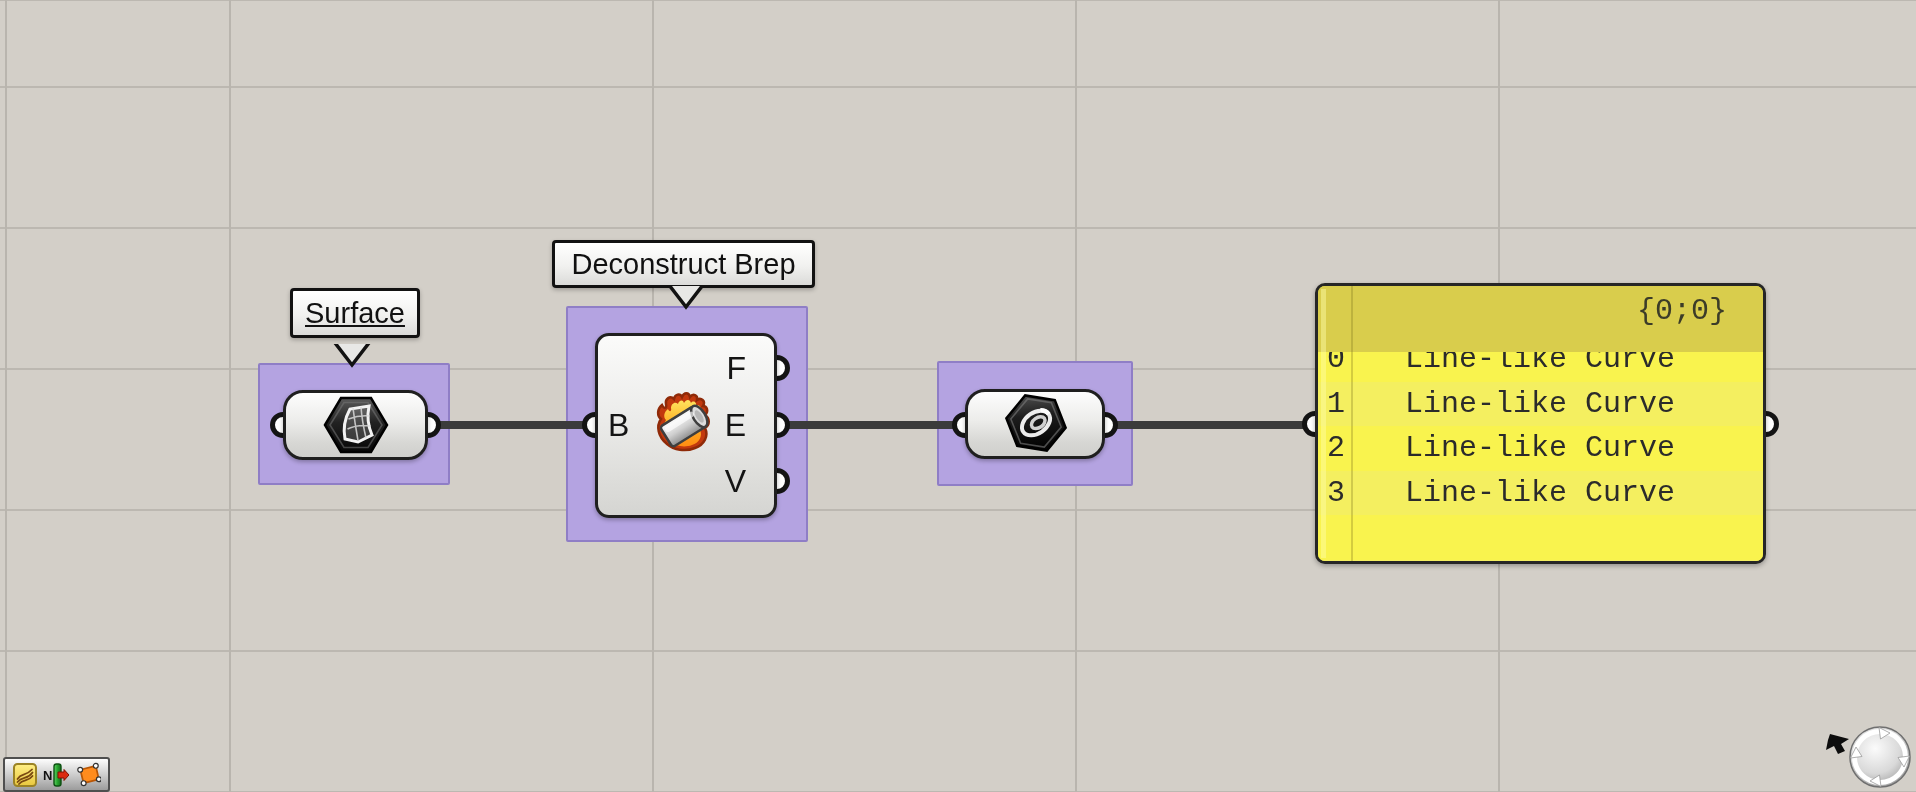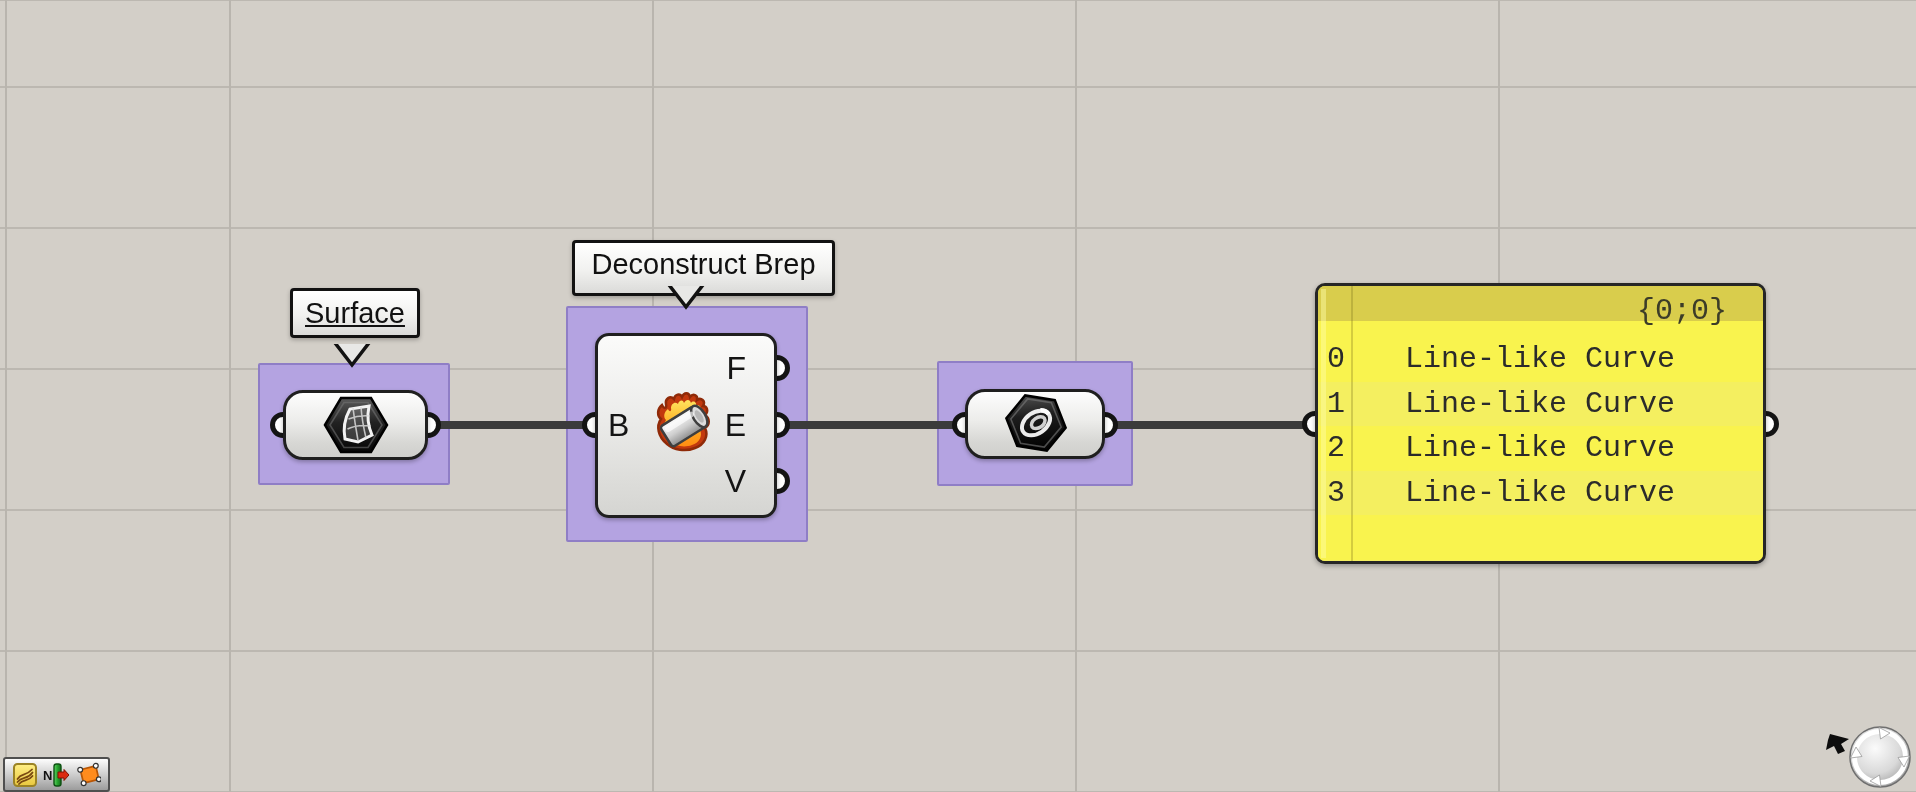--- a/index.html
+++ b/index.html
@@ -30,21 +30,21 @@
   .callout{position:absolute;z-index:6;border:3px solid #121212;border-radius:4px;
     background:linear-gradient(180deg,#ffffff 0%,#f1f1ef 55%,#dbdbd9 100%);
     box-shadow:0 2px 4px rgba(0,0,0,.25);
     font-size:29px;color:#111;text-align:center;box-sizing:border-box;}
   .callout-ptr{position:absolute;z-index:6;}
   
   #panel{position:absolute;left:1315px;top:283px;width:451px;height:281px;z-index:4;
     border:3px solid #262626;border-radius:10px;overflow:hidden;background:#f9f34e;
     box-shadow:0 2px 5px rgba(0,0,0,.3);box-sizing:border-box;
     font-family:"Liberation Mono","DejaVu Sans Mono",monospace;}
-  #panel .hdr{position:absolute;left:0;top:0;right:0;height:35px;background:#d9cd4c;
+  #panel .hdr{position:absolute;left:0;top:0;right:0;height:66px;background:#d9cd4c;
     color:#3c3c28;font-size:30px;line-height:51px;text-align:right;padding-right:36px;box-sizing:border-box;}
   .prow{position:absolute;left:0;right:0;height:44.5px;font-size:30px;line-height:44.5px;color:#2b2b2b;}
   .prow .idx{position:absolute;left:3px;width:30px;text-align:center;}
   .prow .val{position:absolute;left:47px;margin-left:40px;}
   #panel .divider{position:absolute;left:33px;top:0;bottom:0;width:2px;background:rgba(125,115,25,.30);}
   #panel .lhl{position:absolute;left:3px;top:3px;bottom:3px;width:5px;background:rgba(255,255,170,.45);}
   
   #toolbar{position:absolute;left:3px;top:757px;width:107px;height:35px;z-index:7;
     background:linear-gradient(180deg,#fdfdfd,#c9c9c9 55%,#9c9c9c);border:2px solid #4f4f4f;border-radius:3px;box-sizing:border-box;
     display:flex;align-items:center;gap:6px;padding:0 8px;}
@@ -119,21 +119,21 @@
     <path d="M19,52 C10,45 8,34 13,27 C9,24 9,17 14,13 C16,17 19,17 18,12 C17,7 22,3 26,7 C27,2 32,1 34,5 C36,0 41,0 42,5 C45,1 50,3 49,8 C53,5 58,9 55,14 C59,14 61,19 57,23 C62,26 62,33 57,36 C61,44 56,53 47,56 C37,60 26,58 19,52 Z" fill="#c2390e" stroke="#8f2a08" stroke-width="2.5"></path>
     <path d="M22,49 C15,43 14,34 18,28 C15,25 16,20 20,17 C21,20 24,20 23,16 C23,12 27,9 30,12 C31,8 35,7 36,11 C38,7 42,7 43,11 C45,8 49,10 48,14 C51,12 54,15 52,19 C55,20 56,24 53,27 C57,30 56,35 52,38 C55,44 51,51 44,53 C36,56 27,54 22,49 Z" fill="url(#flg)"></path>
     <g transform="rotate(-32 36 34)">
       <rect x="15" y="22" width="40" height="24" rx="3" fill="url(#cylg)" stroke="#3f3f3f" stroke-width="2.5"></rect>
       <ellipse cx="54" cy="34" rx="6" ry="12" fill="#dcdcdc" stroke="#3f3f3f" stroke-width="2.5"></ellipse>
       <ellipse cx="54" cy="34" rx="3" ry="7" fill="#a5a5a5" opacity="0.7"></ellipse>
       <rect x="18" y="25" width="33" height="6" rx="3" fill="#ffffff" opacity="0.65"></rect>
     </g>
   </svg>
 
-  <div class="callout" style="left:572px;top:240px;width:263px;height:56px;line-height:43px;">
+  <div class="callout" style="left:552px;top:240px;width:263px;height:48px;line-height:43px;">
     <span>Deconstruct Brep</span>
   </div>
   <svg class="callout-ptr" style="left:664px;top:286px;" width="44" height="24" viewBox="0 0 44 24">
     <polygon points="2,-5 42,-5 22,21" fill="#e8e8e6" stroke="#121212" stroke-width="3.5"></polygon>
   </svg>
 
   <div class="capsule" style="left:965px;top:389px;width:140px;height:70px;"></div>
   <svg class="icon" style="left:1003px;top:393px;" width="66" height="61" viewBox="0 0 66 61">
     <defs>
       <linearGradient id="hexg2" x1="0" y1="0" x2="0.3" y2="1">

